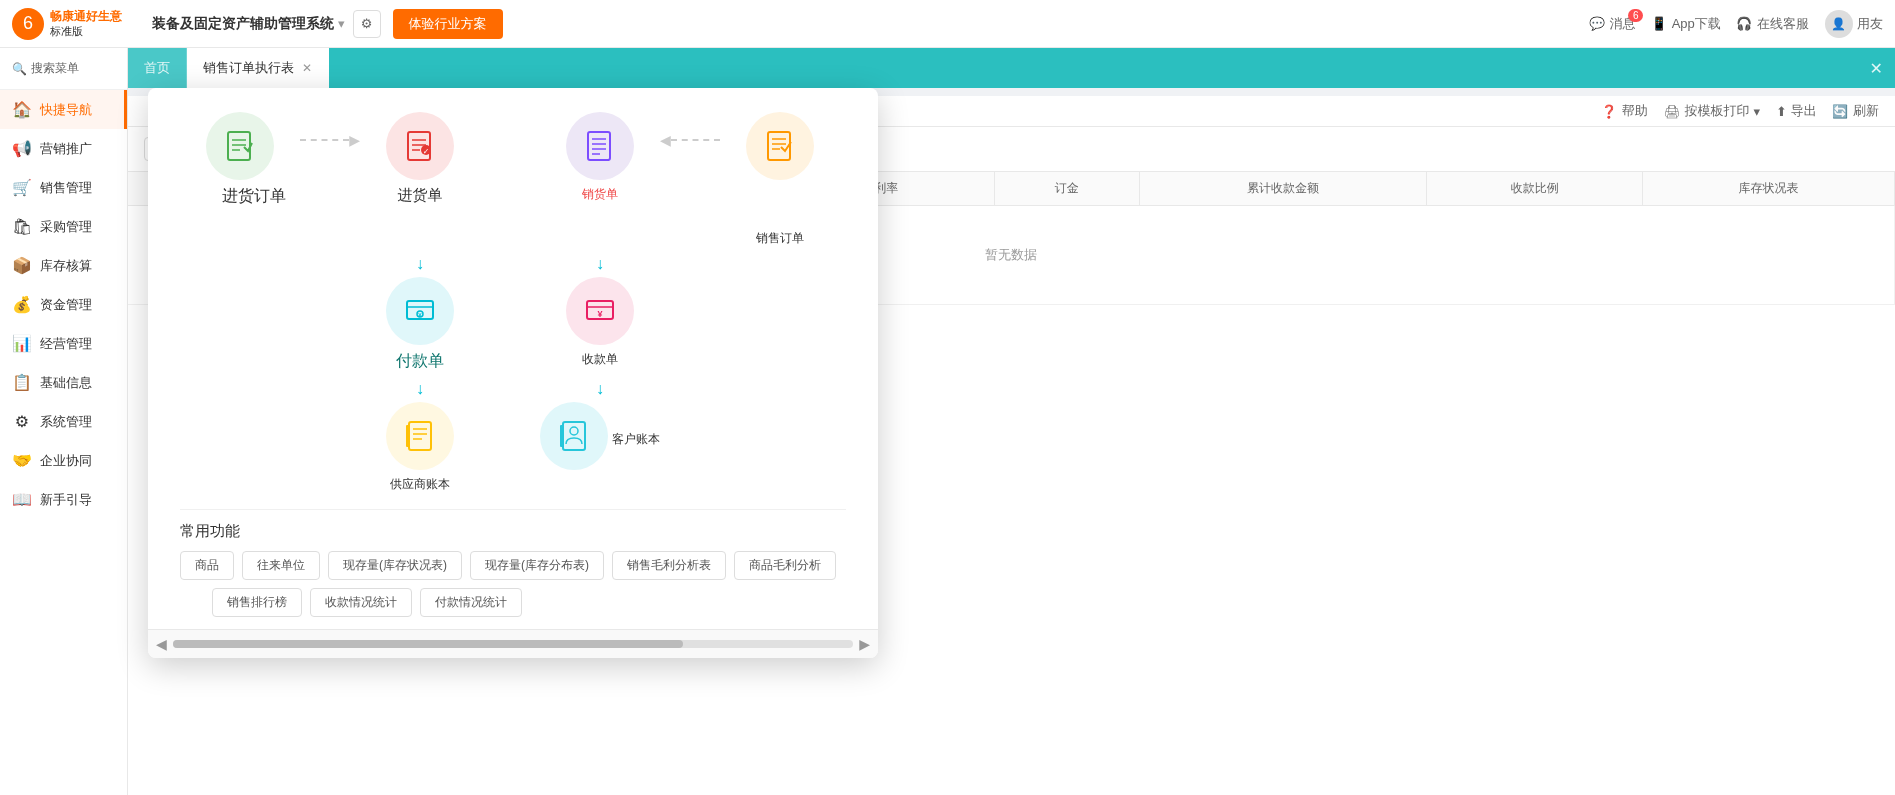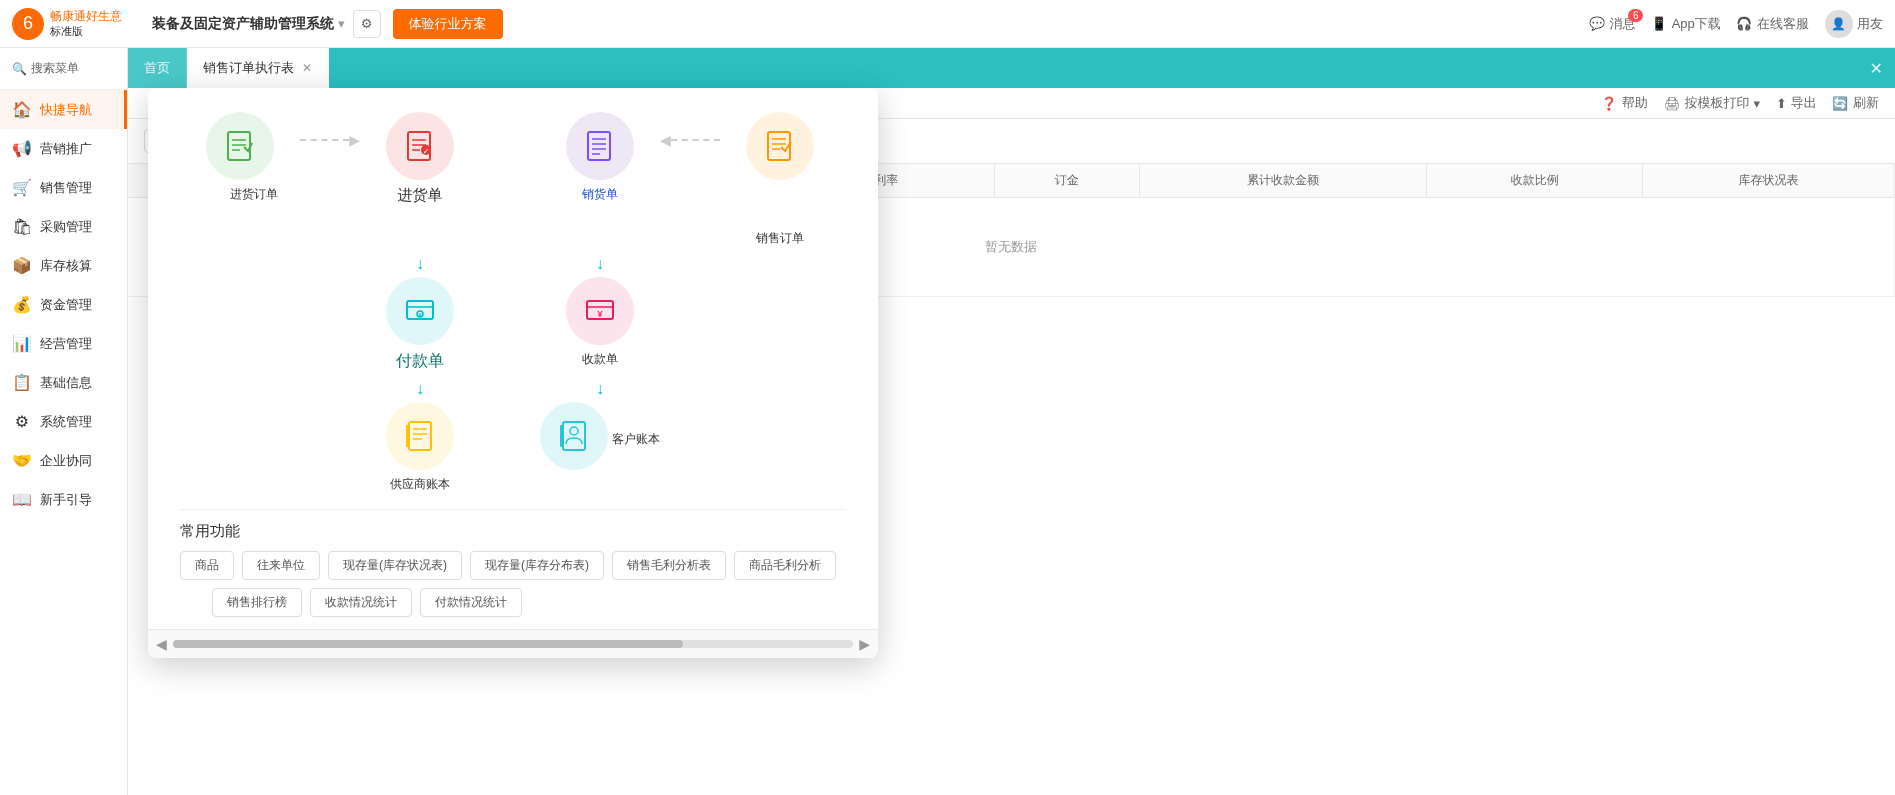--- a/index.html
+++ b/index.html
@@ -3,28 +3,28 @@
   <meta charset="utf-8">
   <style>
     * { box-sizing: border-box; margin: 0; padding: 0; }
     body { font-family: 'Microsoft YaHei', Arial, sans-serif; font-size: 13px; background: #f0f2f5; overflow: hidden; }
 
     
     .app-container { display: flex; flex-direction: column; height: 795px; width: 1895px; }
     .top-bar { display: flex; align-items: center; background: #fff; height: 48px; padding: 0 12px; border-bottom: 1px solid #e8e8e8; flex-shrink: 0; }
     .main-area { display: flex; flex: 1; overflow: hidden; }
     .sidebar { width: 128px; background: #fff; flex-shrink: 0; border-right: 1px solid #e8e8e8; display: flex; flex-direction: column; }
-    .content-area { flex: 1; display: flex; flex-direction: column; overflow: hidden; }
+    .content-area { flex: 1; display: flex; flex-direction: column; overflow: hidden; gap: 8px; }
     .tab-bar { background: #2bbfbf; display: flex; align-items: center; height: 40px; flex-shrink: 0; }
 
     
     .logo-section { display: flex; align-items: center; width: 128px; flex-shrink: 0; }
     .logo-icon { width: 32px; height: 32px; background: #ff6b00; border-radius: 50%; display: flex; align-items: center; justify-content: center; color: white; font-size: 18px; margin-right: 6px; flex-shrink: 0; }
     .logo-text { font-size: 11px; color: #333; line-height: 1.3; }
-    .logo-text .line1 { color: #ff6b00; font-weight: normal; font-size: 12px; }
+    .logo-text .line1 { color: #ff6b00; font-weight: bold; font-size: 12px; }
     .top-center { display: flex; align-items: center; flex: 1; padding: 0 12px; }
     .system-name { font-size: 14px; color: #333; font-weight: 700; }
     .system-dropdown { color: #999; margin-left: 4px; cursor: pointer; }
     .settings-btn { width: 28px; height: 28px; border: 1px solid #ddd; border-radius: 4px; display: flex; align-items: center; justify-content: center; margin-left: 8px; cursor: pointer; color: #666; }
     .trial-btn { background: #ff6b00; color: white; border: none; border-radius: 4px; padding: 6px 16px; font-size: 13px; cursor: pointer; margin-left: 12px; }
     .top-right { display: flex; align-items: center; gap: 16px; margin-left: auto; }
     .top-action { display: flex; align-items: center; gap: 4px; color: #666; font-size: 13px; cursor: pointer; position: relative; }
     .badge { background: #ff4d4f; color: white; border-radius: 10px; font-size: 10px; padding: 1px 5px; position: absolute; top: -6px; right: -8px; }
     .user-avatar { width: 28px; height: 28px; background: #ddd; border-radius: 50%; display: flex; align-items: center; justify-content: center; color: #666; font-size: 12px; }
 
@@ -251,21 +251,21 @@
       <div style="display:flex; flex-direction:column; align-items:center; width:120px;">
         <div style="width:68px; height:68px; border-radius:50%; background:#e8f5e9; display:flex; align-items:center; justify-content:center; margin-bottom:6px;">
           <svg width="36" height="36" viewBox="0 0 36 36">
             <rect x="6" y="4" width="22" height="28" rx="2" fill="none" stroke="#4caf50" stroke-width="2"></rect>
             <line x1="10" y1="12" x2="24" y2="12" stroke="#4caf50" stroke-width="1.5"></line>
             <line x1="10" y1="17" x2="24" y2="17" stroke="#4caf50" stroke-width="1.5"></line>
             <line x1="10" y1="22" x2="18" y2="22" stroke="#4caf50" stroke-width="1.5"></line>
             <polyline points="22,19 26,23 30,15" fill="none" stroke="#4caf50" stroke-width="2"></polyline>
           </svg>
         </div>
-        <span style="font-size:12px; color:#333;margin-left:28px;">进货订单</span>
+        <span style="font-size:16px; color:#333;margin-left:28px;">进货订单</span>
       </div>
 
       <div style="display:flex; align-items:center; margin-top:20px; width:60px;">
         <div style="flex:1; border-top: 2px dashed #ccc;"></div>
         <span style="color:#ccc; font-size:14px;">▶</span>
       </div>
 
       <div style="display:flex; flex-direction:column; align-items:center; width:120px;">
         <div style="width:68px; height:68px; border-radius:50%; background:#fce4e4; display:flex; align-items:center; justify-content:center; margin-bottom:6px;">
           <svg width="36" height="36" viewBox="0 0 36 36">
@@ -285,21 +285,21 @@
       <div style="display:flex; flex-direction:column; align-items:center; width:120px;">
         <div style="width:68px; height:68px; border-radius:50%; background:#ede7f6; display:flex; align-items:center; justify-content:center; margin-bottom:6px;">
           <svg width="36" height="36" viewBox="0 0 36 36">
             <rect x="6" y="4" width="22" height="28" rx="2" fill="none" stroke="#7c4dff" stroke-width="2"></rect>
             <line x1="10" y1="11" x2="24" y2="11" stroke="#7c4dff" stroke-width="1.5"></line>
             <line x1="10" y1="16" x2="24" y2="16" stroke="#7c4dff" stroke-width="1.5"></line>
             <line x1="10" y1="21" x2="24" y2="21" stroke="#7c4dff" stroke-width="1.5"></line>
             <line x1="10" y1="26" x2="18" y2="26" stroke="#7c4dff" stroke-width="1.5"></line>
           </svg>
         </div>
-        <span style="font-size:12px; color:#1d4ed8;">销货单</span>
+        <span style="font-size:12px; color:#ef4444;">销货单</span>
       </div>
 
       <div style="display:flex; align-items:center; margin-top:20px; width:60px;">
         <span style="color:#ccc; font-size:14px;">◀</span>
         <div style="flex:1; border-top: 2px dashed #ccc;"></div>
       </div>
 
       <div style="display:flex; flex-direction:column; align-items:center; width:120px;gap:44px;">
         <div style="width:68px; height:68px; border-radius:50%; background:#fff3e0; display:flex; align-items:center; justify-content:center; margin-bottom:6px;">
           <svg width="36" height="36" viewBox="0 0 36 36">

